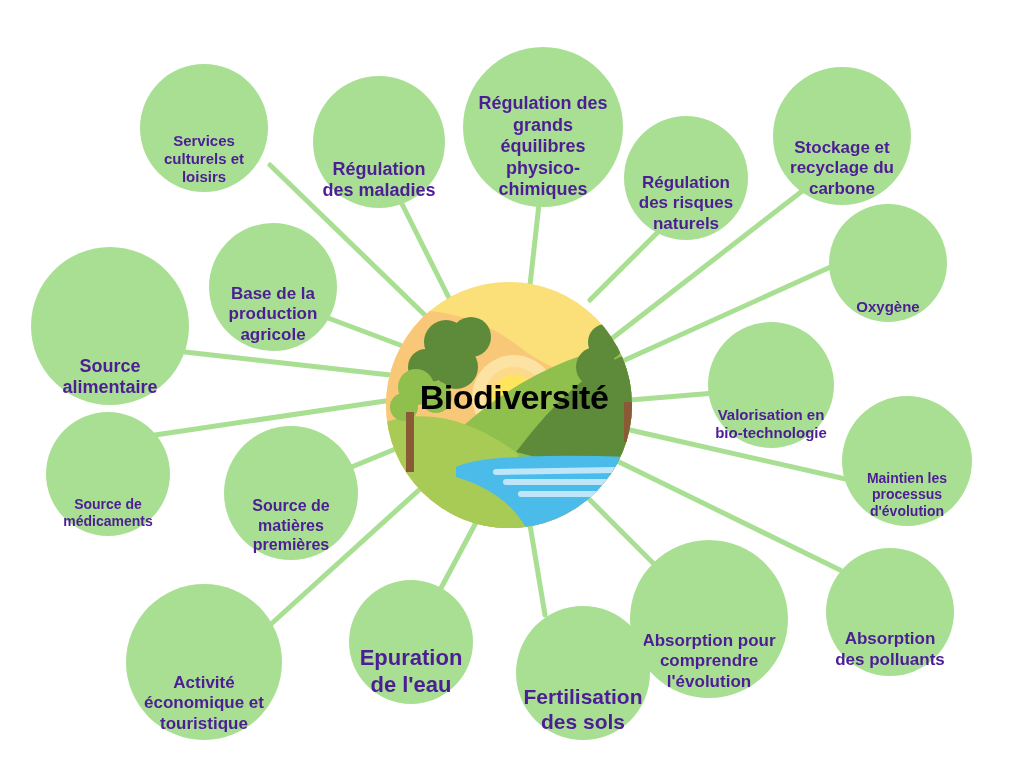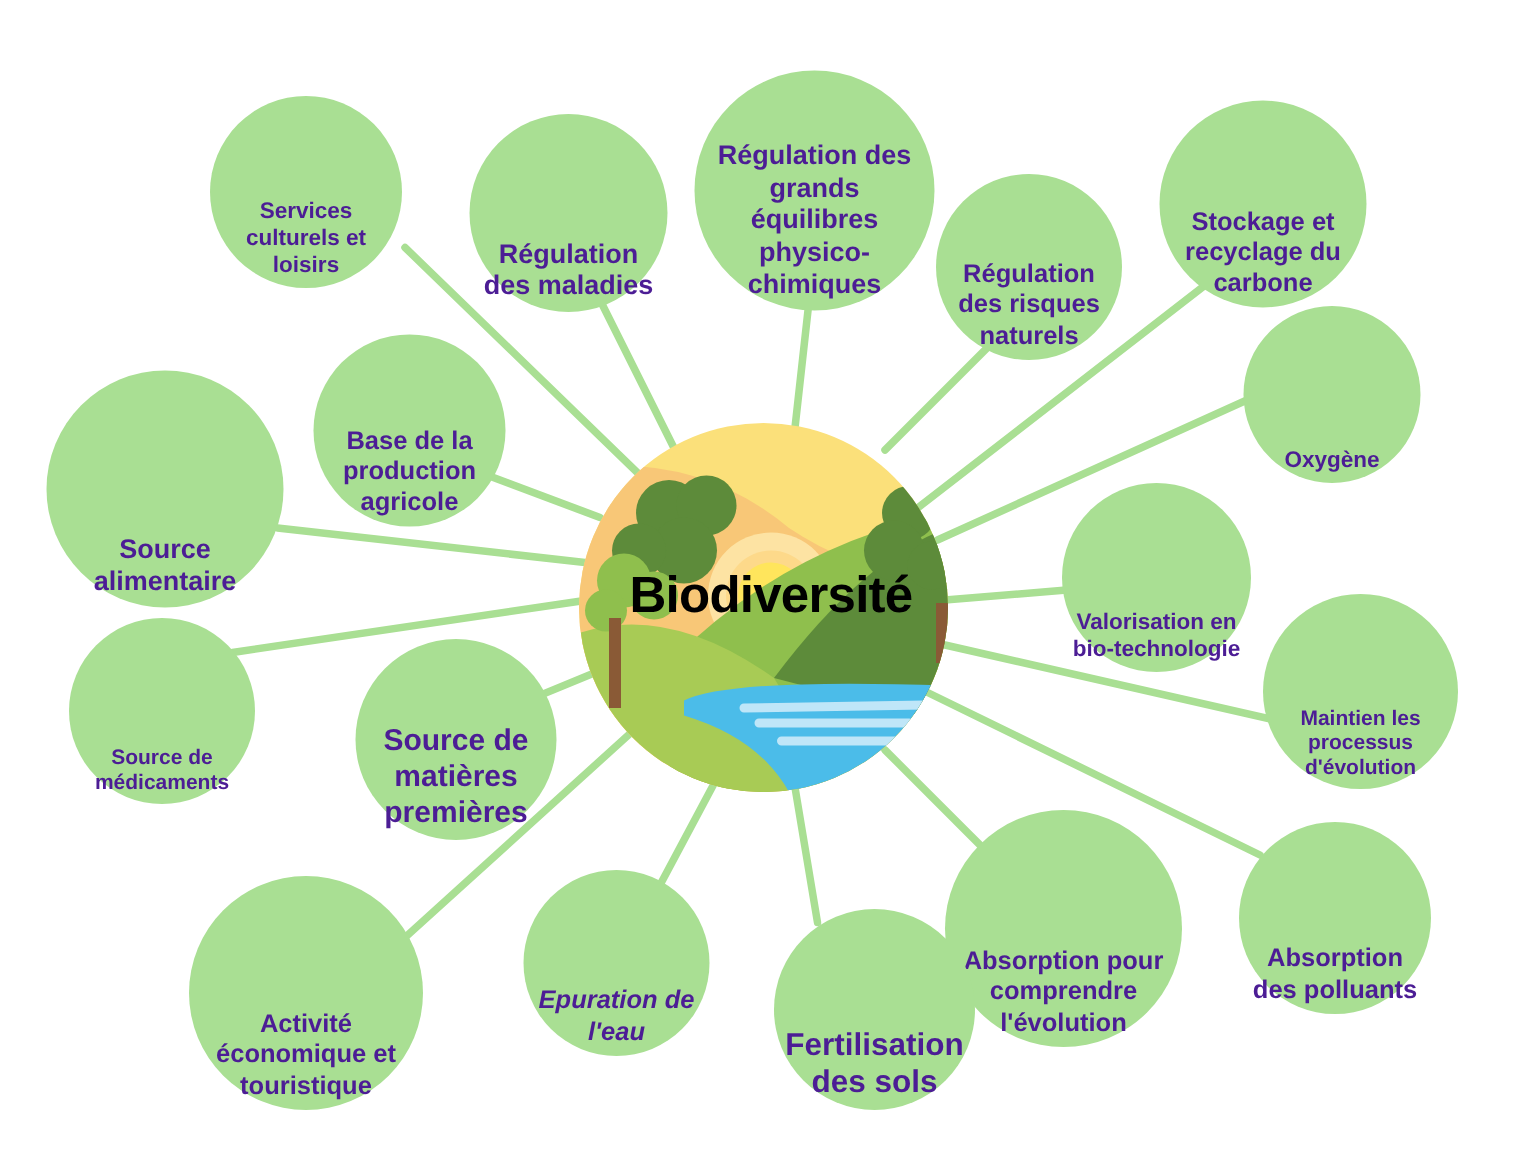--- a/index.html
+++ b/index.html
@@ -102,27 +102,27 @@
   </div>
 <div class="node" style="left:826px;top:548px;width:128px;height:128px;font-size:17px;">
     <span>Absorption des polluants</span>
   </div>
 <div class="node" style="left:630px;top:540px;width:158px;height:158px;font-size:17px;">
     <span>Absorption pour comprendre l'évolution</span>
   </div>
 <div class="node" style="left:516px;top:606px;width:134px;height:134px;font-size:21px;">
     <span>Fertilisation des sols</span>
   </div>
-<div class="node" style="left:349px;top:580px;width:124px;height:124px;font-size:17px;font-style:italic;">
+<div class="node" style="left:349px;top:580px;width:124px;height:124px;font-size:22px;">
     <span>Epuration de l'eau</span>
   </div>
 <div class="node" style="left:126px;top:584px;width:156px;height:156px;font-size:17px;">
     <span>Activité économique et touristique</span>
   </div>
-<div class="node" style="left:237px;top:426px;width:134px;height:134px;font-size:20px;">
+<div class="node" style="left:224px;top:426px;width:134px;height:134px;font-size:16px;">
     <span>Source de matières premières</span>
   </div>
 <div class="node" style="left:46px;top:412px;width:124px;height:124px;font-size:14px;">
     <span>Source de médicaments</span>
   </div>
 <div class="node" style="left:31px;top:247px;width:158px;height:158px;font-size:18px;">
     <span>Source alimentaire</span>
   </div>
 <div class="node" style="left:209px;top:223px;width:128px;height:128px;font-size:17px;">
     <span>Base de la production agricole</span>

